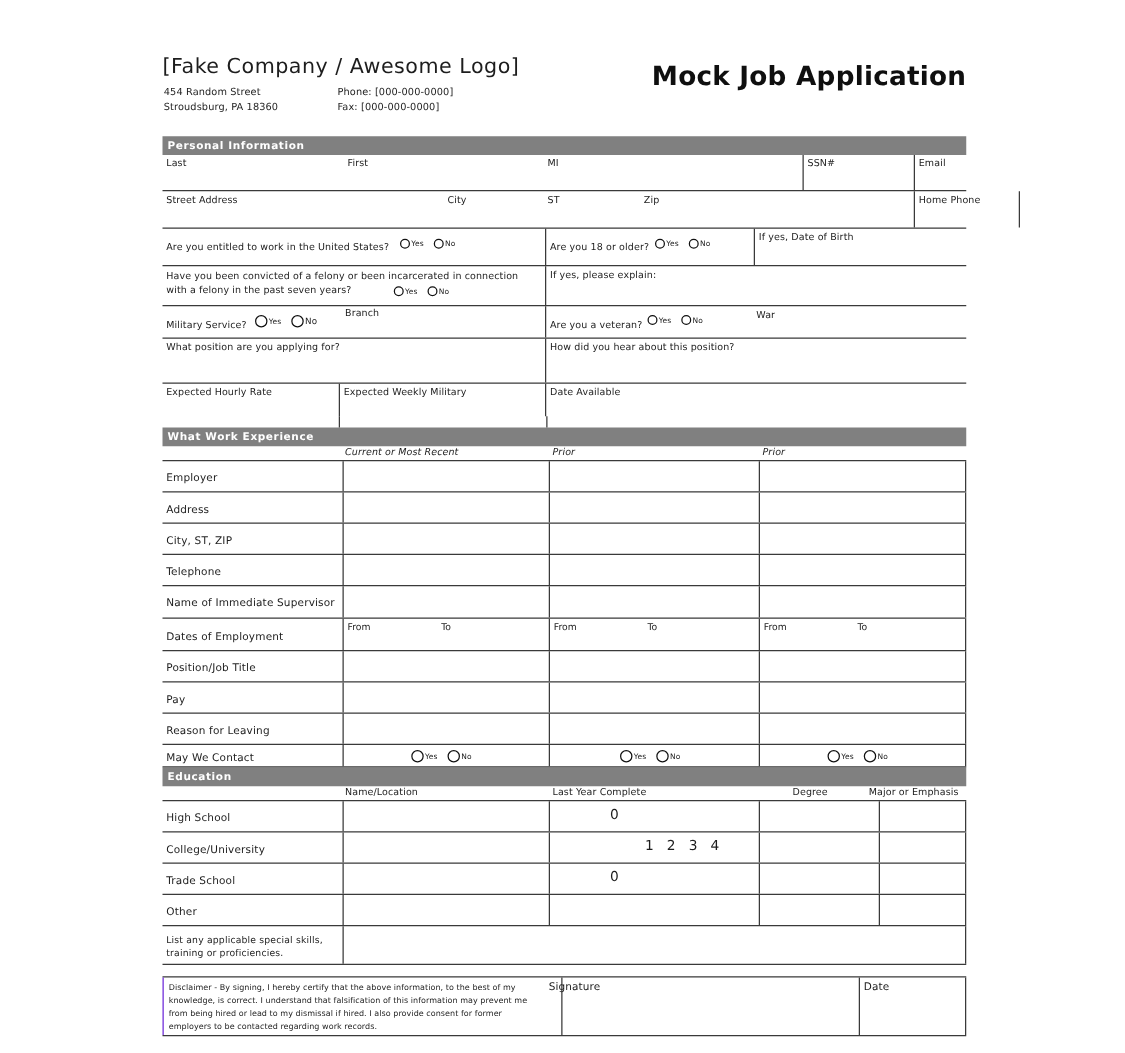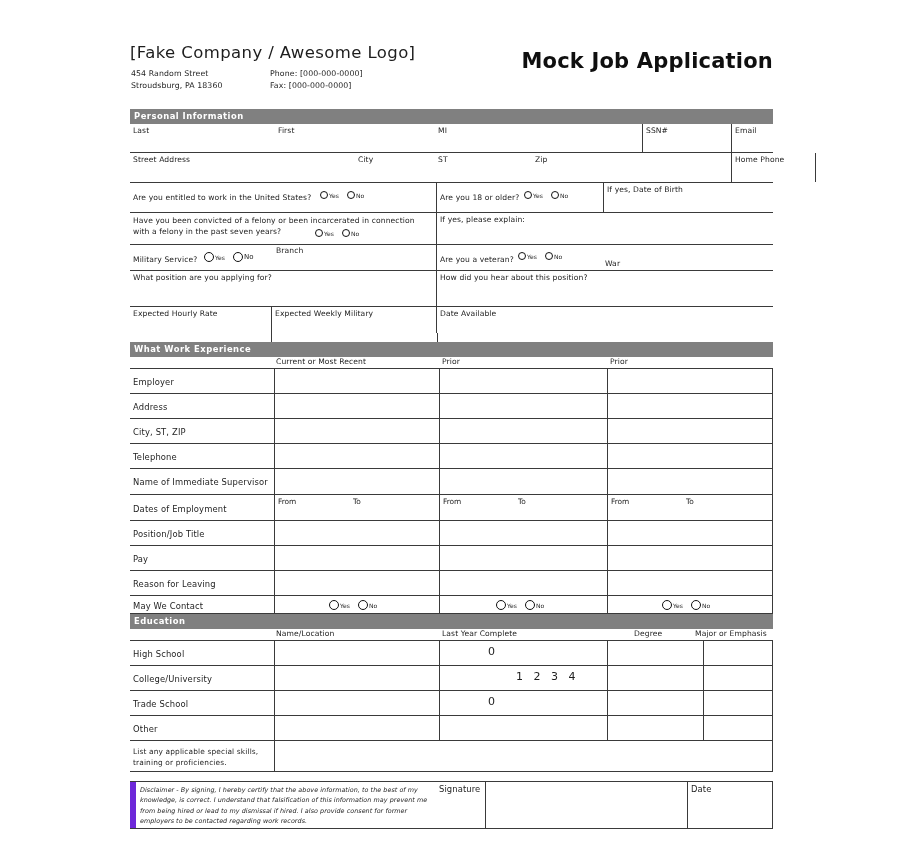--- a/index.html
+++ b/index.html
@@ -247,21 +247,21 @@
             <span class="lbl">Email</span>
           </div>
         </div>
         <div class="hline"></div>
 
         <div class="row" style="height:29px;">
           <div class="cell" style="left:0; width:601px;">
             <span class="lbl">Street Address</span>
             <span class="lbl" style="left:228px;">City</span>
             <span class="lbl" style="left:308px;">ST</span>
-            <span class="lbl" style="left:385px;margin-left:20px;">Zip</span>
+            <span class="lbl" style="left:385px;">Zip</span>
           </div>
           <div class="cell bl" style="left:601px; width:84px;">
             <span class="lbl">Home Phone</span>
           </div>
           <div class="cell bl" style="left:685px; width:0px;">
             
           </div>
         </div>
         <div class="hline"></div>
 
@@ -338,21 +338,21 @@
             <span class="radio-group" style="left:81px; top:7px;">
               <span class="radio-opt">
                 <span class="radio-dot"></span>
                 <span class="radio-txt">Yes</span>
               </span>
               <span class="radio-opt">
                 <span class="radio-dot"></span>
                 <span class="radio-txt">No</span>
               </span>
             </span>
-            <span class="lbl" style="left:168px; top:14px;">War</span>
+            <span class="lbl" style="left:168px; top:2px;">War</span>
           </div>
         </div>
         <div class="hline"></div>
 
         <div class="row" style="height:35px;">
           <div class="cell" style="left:0; width:306px;">
             <span class="lbl">What position are you applying for?</span>
           </div>
           <div class="cell bl" style="left:306px; width:337px;">
             <span class="lbl">How did you hear about this position?</span>
@@ -374,21 +374,21 @@
       </div>
 
       <div style="position:relative;height:9px;">
         <div style="position:absolute;left:141px;top:0;bottom:0;border-left:1px solid #3a3a3a;border-right:1px solid #3a3a3a;width:165px;"></div>
       </div>
 
       <div class="section-bar">What Work Experience</div>
 
       <div class="grid">
 
-        <div class="row" style="height:11px;">
+        <div class="row" style="height:11px;font-style:italic;">
           <span class="colhead" style="left:146px;">Current or Most Recent</span>
           <span class="colhead" style="left:312px;">Prior</span>
           <span class="colhead" style="left:480px;">Prior</span>
         </div>
 
         <div class="row" style="height:25px;border-top:1px solid #3a3a3a;">
           <span class="rowlabel" style="top:8px;">Employer</span>
           <div class="cell bl br" style="left:144px;width:166px;"></div>
           <div class="cell br" style="left:310px;width:168px;"></div>
           <div class="cell br" style="left:478px;width:165px;"></div>
@@ -554,21 +554,21 @@
         <div class="row" style="height:32px;border-top:1px solid #3a3a3a;border-bottom:1px solid #3a3a3a;">
           <span class="rowlabel sm" style="top:5px;">List any applicable special skills, training or proficiencies.</span>
           <div class="cell bl br" style="left:144px;width:499px;"></div>
         </div>
       </div>
 
       <div style="height:9px;"></div>
 
       <div class="grid">
         <div class="row" style="height:48px;border-top:1px solid #3a3a3a;border-bottom:1px solid #3a3a3a;">
-          <div class="cell br" style="left:0;width:356px;border-left:6px solid #6d28d9;font-style:italic;">
+          <div class="cell br" style="left:0;width:320px;border-left:1px solid #6d28d9;">
             <span class="discl">Disclaimer -  By signing, I hereby certify that the above information, to the best of my knowledge, is correct. I understand that falsification of this information may prevent me from being hired or lead to my dismissal if hired. I also provide consent for former employers to be contacted regarding work records.</span>
           </div>
           <div class="cell br" style="left:306px;width:252px;">
             <span class="lbl" style="font-size:8.4px;">Signature</span>
           </div>
           <div class="cell br" style="left:558px;width:85px;">
             <span class="lbl" style="font-size:8.4px;">Date</span>
           </div>
         </div>
       </div>

